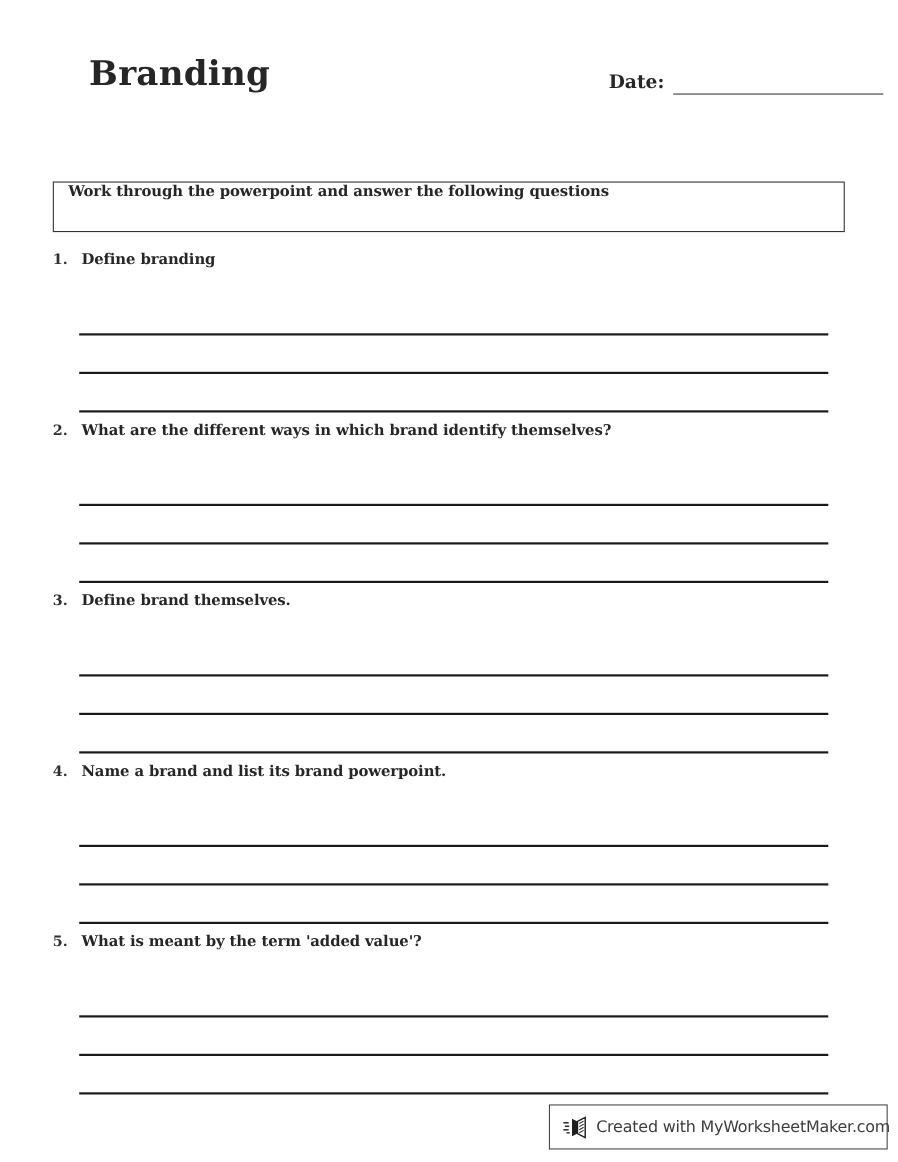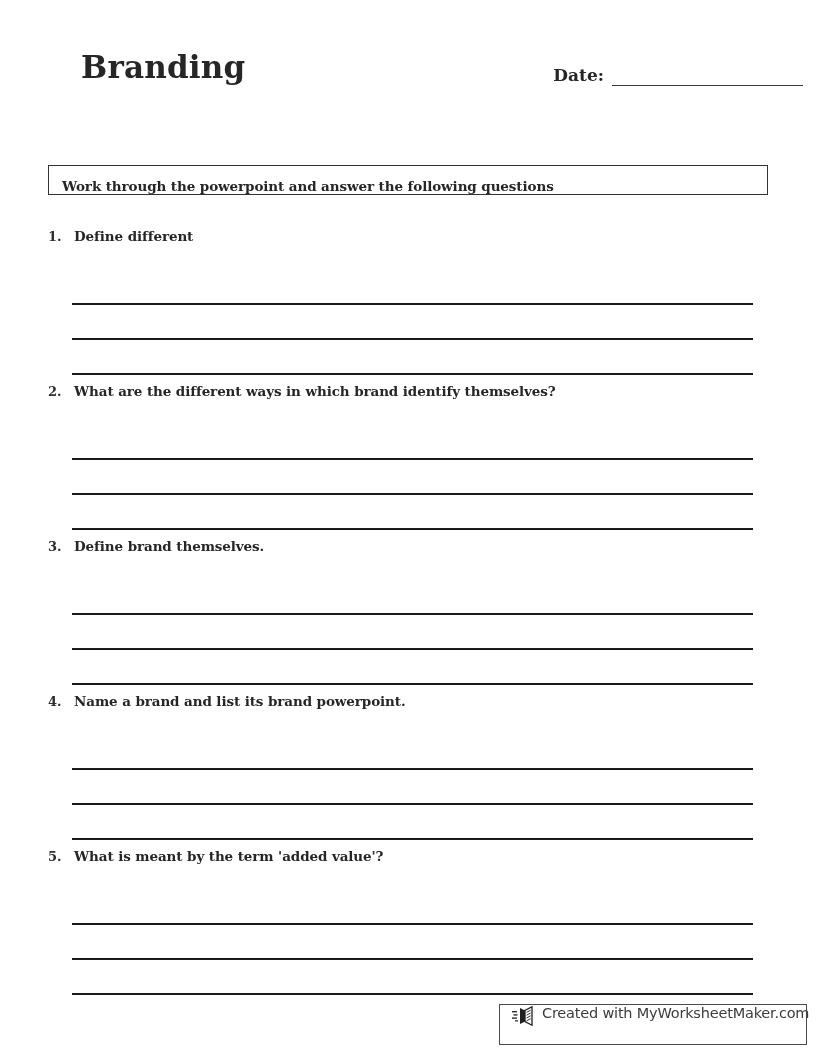--- a/index.html
+++ b/index.html
@@ -64,25 +64,25 @@
     border-bottom: 1.5px solid #3a3a3a;
     height: 24px;
   }
 
   
   .instruction-box {
     position: absolute;
     left: 48px;
     top: 165px;
     width: 720px;
-    height: 30px;
+    height: 46px;
     border: 1.4px solid #333333;
     background: #ffffff;
     display: flex;
-    align-items: flex-end;
+    align-items: flex-start;
   }
   .instruction-text {
     font-family: "DejaVu Serif", serif;
     font-weight: bold;
     font-size: 13.5px;
     color: #262626;
     padding-left: 13px;
     letter-spacing: -0.1px;
     white-space: nowrap;
   }
@@ -136,20 +136,21 @@
   
   .footer-badge {
     position: absolute;
     left: 499px;
     top: 1004px;
     width: 308px;
     height: 41px;
     border: 1.2px solid #4a4a4a;
     background: #ffffff;
     display: flex;
+    align-items: center;
     padding-left: 12px;
   }
   .footer-logo {
     flex: 0 0 auto;
     width: 24px;
     height: 22px;
     position: relative;
     margin-right: 6px;
   }
   .footer-text {
@@ -177,21 +178,21 @@
 </div>
 
 <div class="instruction-box">
   <span class="instruction-text">Work through the powerpoint and answer the following questions</span>
 </div>
 
 <div class="questions" id="questions-root">
     <div class="question-block">
       <div class="q-head">
         <span class="q-num">1.</span>
-        <span class="q-text">Define different</span>
+        <span class="q-text">Define branding</span>
       </div>
       <div class="answer-lines">
         <div class="answer-line"></div>
         <div class="answer-line"></div>
         <div class="answer-line"></div>
       </div>
     </div>
     <div class="question-block">
       <div class="q-head">
         <span class="q-num">2.</span>

